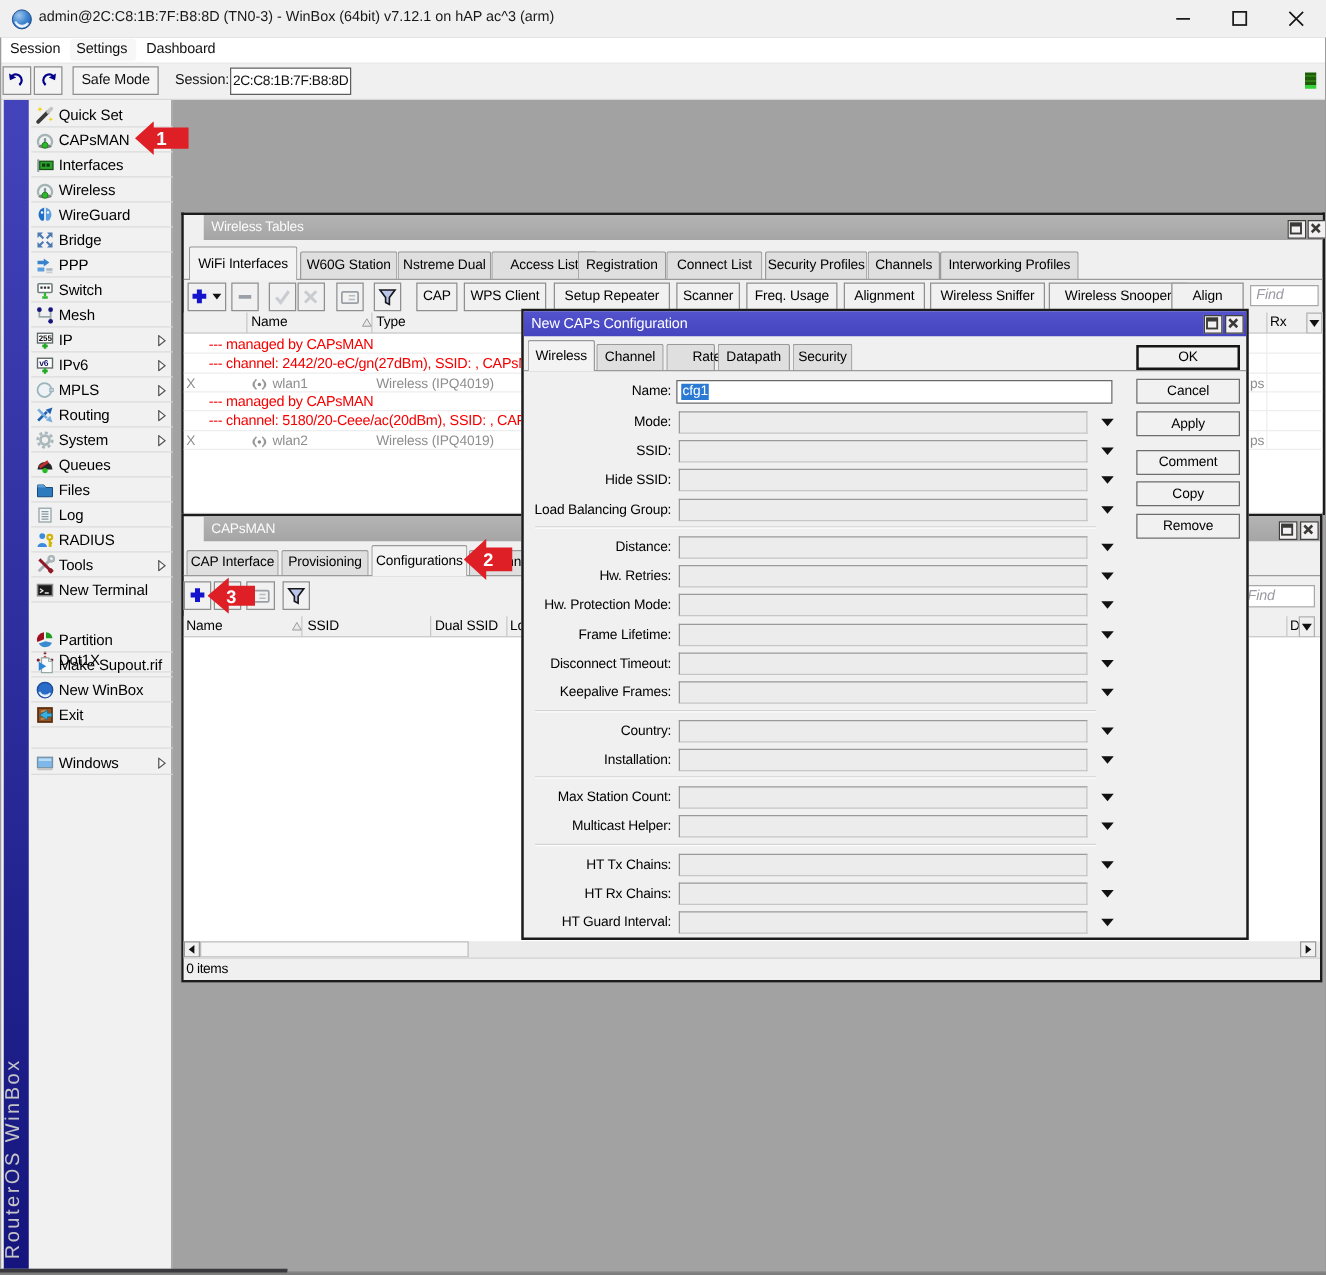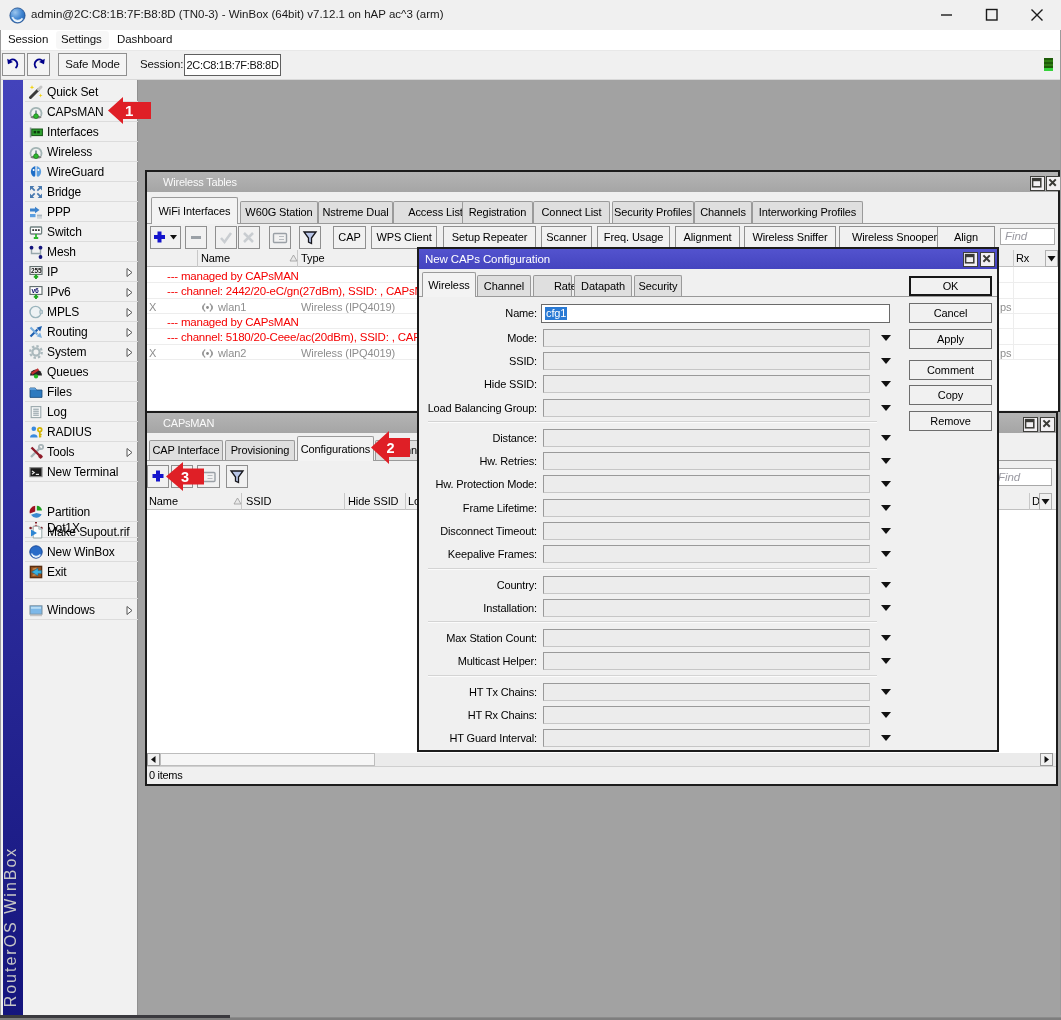--- a/index.html
+++ b/index.html
@@ -19,21 +19,21 @@
 
 #sidebar { left:0; top:80px; width:138px; height:935px; background:#f1f1f1; border-right:1px solid #909090; }
 #bluestrip { left:3px; top:0px; width:20px; height:935px; background:linear-gradient(#4343bb,#15157d); }
 #routeros { left:-72px; top:836px; width:170px; height:22px; white-space:nowrap; transform:rotate(-90deg); transform-origin:50% 50%; color:#c6c6c6; font-size:16px; letter-spacing:2px; text-align:center; }
 .srow { left:25px; width:113px; height:20px; border-bottom:1px solid #dcdcdc; }
 .sico { position:absolute; left:3px; top:2px; width:16px; height:16px; }
 .stxt { position:absolute; left:22px; top:3px; font-size:12px; color:#000; white-space:nowrap; }
 .sarr { position:absolute; right:5px; top:6px; }
 
 .win { background:#f0f0f0; border:2px solid #1c1c1c; }
-.wtitle { left:0; top:0; right:0; height:20px; background:linear-gradient(#b4b4b4,#a5a5a5); color:#fafafa; font-size:11px; letter-spacing:-0.2px; line-height:20px; padding-left:16px; }
+.wtitle { left:16px; top:0; right:0; height:20px; background:linear-gradient(#b4b4b4,#a5a5a5); color:#fafafa; font-size:11px; letter-spacing:-0.2px; line-height:20px; padding-left:6px; }
 .capbtn { position:absolute; width:15px; height:15px; background:#f2f0f2; border:1.5px solid #3f3f3c; }
 .tab { position:absolute; border:1px solid #9a9a9a; border-bottom:none; border-radius:2px 2px 0 0; background:#dfdfdf; text-align:center; color:#000; }
 .tab.act { background:#f3f3f3; z-index:2; }
 .tabline { position:absolute; height:1px; background:#9a9a9a; }
 .ibtn { position:absolute; background:#f1f1f1; border:1px solid #8f8f8f; }
 .pbtn { position:absolute; background:#f1f1f1; border:1px solid #8f8f8f; text-align:center; color:#000; font-size:11px; }
 .hdr { position:absolute; background:#f0f0f0; border-bottom:1px solid #c0c0c0; }
 .hsep { position:absolute; width:1px; background:#c8c8c8; }
 .redtext { position:absolute; color:#f50000; font-size:11.5px; white-space:nowrap; letter-spacing:-0.2px; }
 .graytext { position:absolute; color:#8e8e8e; font-size:11px; white-space:nowrap; }
@@ -470,21 +470,21 @@
 
   <div class="abs" style="left:846px;top:55px;width:59px;height:18px;background:#fff;border:1px solid #a8a8a8;color:#9a9aa2;font-style:italic;font-size:11.5px;line-height:16px;padding-left:4px;">Find</div>
 
   <div class="hdr" style="left:0;top:80px;width:909px;height:17px;"></div>
   <div class="hsep" style="left:94px;top:80px;height:17px;"></div>
   <div class="hsep" style="left:197px;top:80px;height:17px;"></div>
   <div class="hsep" style="left:258px;top:80px;height:17px;"></div>
   <div class="hsep" style="left:882px;top:80px;height:17px;"></div>
   <div class="abs" style="left:2px;top:82px;font-size:11px;color:#000;">Name</div>
   <div class="abs" style="left:99px;top:82px;font-size:11px;color:#000;">SSID</div>
-  <div class="abs" style="left:201px;top:82px;font-size:11px;color:#000;">Hide SSID</div>
+  <div class="abs" style="left:201px;top:82px;font-size:11px;color:#000;">Dual SSID</div>
   <div class="abs" style="left:261px;top:82px;font-size:11px;color:#000;">Load Balancing Group</div>
   <div class="abs" style="left:885px;top:82px;font-size:11px;color:#000;">D</div>
   <svg class="abs" style="left:86px;top:84px;" width="9" height="8" viewBox="0 0 9 8">
       <path d="M4.5 1 L8 7 L1 7 Z" fill="#e8e8e8" stroke="#9a9a9a" stroke-width="0.8"></path>
     </svg>
   <div class="abs" style="left:892px;top:80px;width:13px;height:17px;background:#f0f0f0;border:1px solid #b0b0b0;"><svg width="11" height="15" viewBox="0 0 11 15">
         <path d="M1.5 5 h8 L5.5 10.5 z" fill="#111"></path>
       </svg></div>
 
   <div class="abs" style="left:0;top:97px;width:909px;height:243px;background:#fff;"></div>

